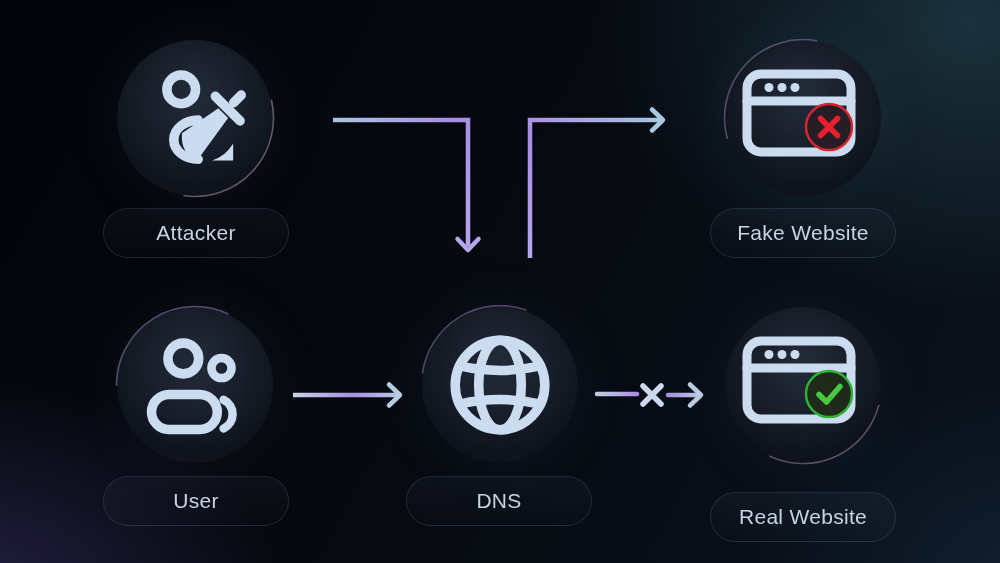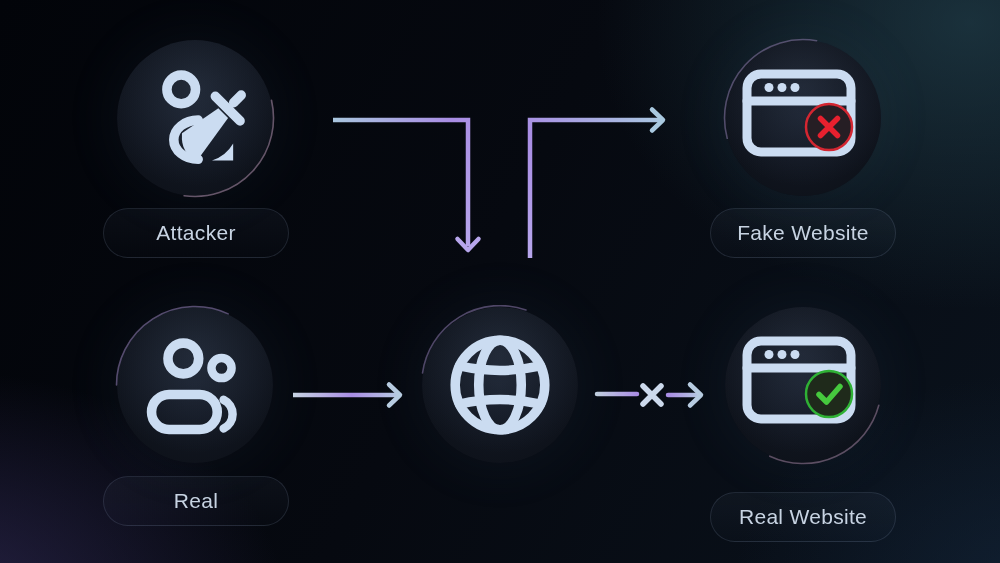--- a/index.html
+++ b/index.html
@@ -132,33 +132,36 @@
       <path d="M1.5,80 A78.5,78.5 0 0 1 113.2,8.9" stroke="rgba(150,130,185,0.55)" stroke-width="1.6" fill="none" stroke-linecap="round"></path>
     </svg>
     <svg width="106" height="106" viewBox="0 0 100 100">
       <circle class="icon-stroke" cx="39" cy="25" r="14.5" stroke-width="9"></circle>
       <circle class="icon-stroke" cx="75" cy="34" r="9.5" stroke-width="8"></circle>
       <rect class="icon-stroke" x="9" y="59" width="62" height="33" rx="16.5" stroke-width="9"></rect>
       <path class="icon-stroke" d="M77,64 A15,15 0 0 1 77,91" stroke-width="8"></path>
     </svg>
   </div>
   <div class="pill" style="left:103px;top:476px;">
-    <span>Real</span>
+    <span>User</span>
   </div>
 
   <div class="node-circle" style="left:422px;top:307px;">
     <svg class="ring" width="160" height="160" viewBox="0 0 160 160">
       <path d="M2.5,68 A78.5,78.5 0 0 1 106,5" stroke="rgba(150,130,185,0.5)" stroke-width="1.6" fill="none" stroke-linecap="round"></path>
     </svg>
     <svg width="112" height="112" viewBox="0 0 100 100">
       <circle class="icon-stroke" cx="50" cy="50" r="40" stroke-width="8.5"></circle>
       <ellipse class="icon-stroke" cx="50" cy="50" rx="19" ry="40" stroke-width="8.5"></ellipse>
       <path class="icon-stroke" d="M13.8,33 Q50,41 86.2,33" stroke-width="8.5"></path>
       <path class="icon-stroke" d="M13.8,67 Q50,59 86.2,67" stroke-width="8.5"></path>
     </svg>
+  </div>
+  <div class="pill" style="left:406px;top:476px;">
+    <span>DNS</span>
   </div>
 
   <div class="node-circle" style="left:725px;top:307px;">
     <svg class="ring" width="160" height="160" viewBox="0 0 160 160">
       <path d="M155.8,100.3 A78.5,78.5 0 0 1 46.8,151.2" stroke="rgba(172,138,168,0.5)" stroke-width="1.6" fill="none" stroke-linecap="round"></path>
     </svg>
     <svg width="124" height="100" viewBox="0 0 124 100">
       <rect class="icon-stroke" x="6" y="6" width="104" height="78" rx="14" stroke-width="9"></rect>
       <line class="icon-stroke" x1="6" y1="33" x2="110" y2="33" stroke-width="9"></line>
       <circle cx="28" cy="19.5" r="4.5" fill="#cbdcf1"></circle>

